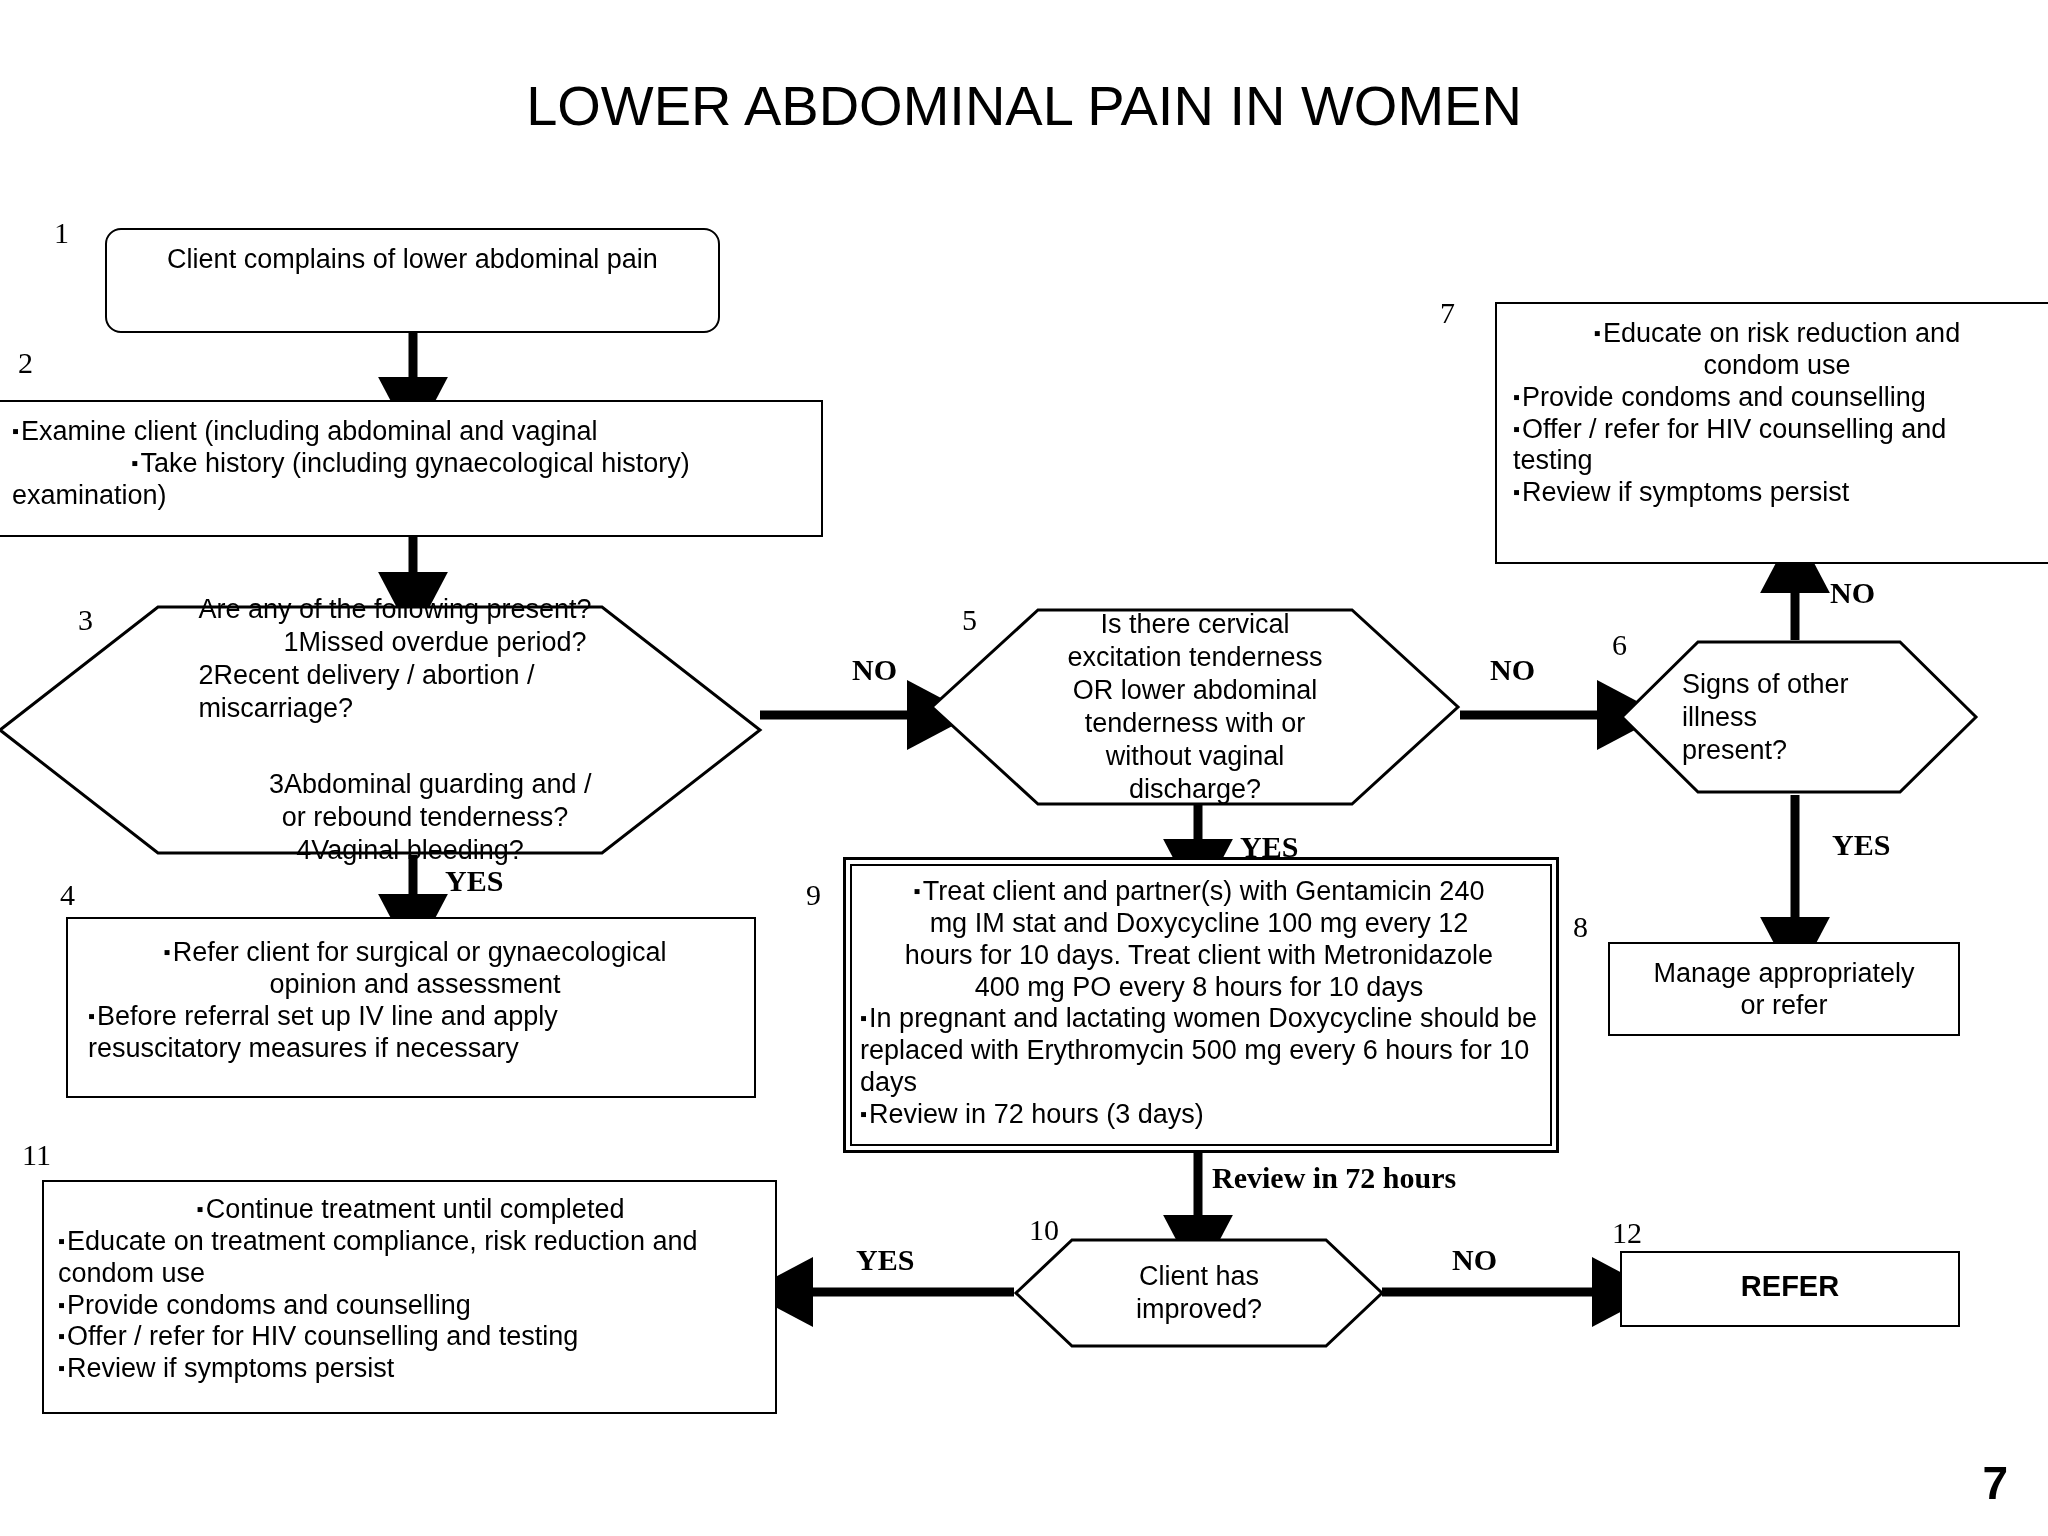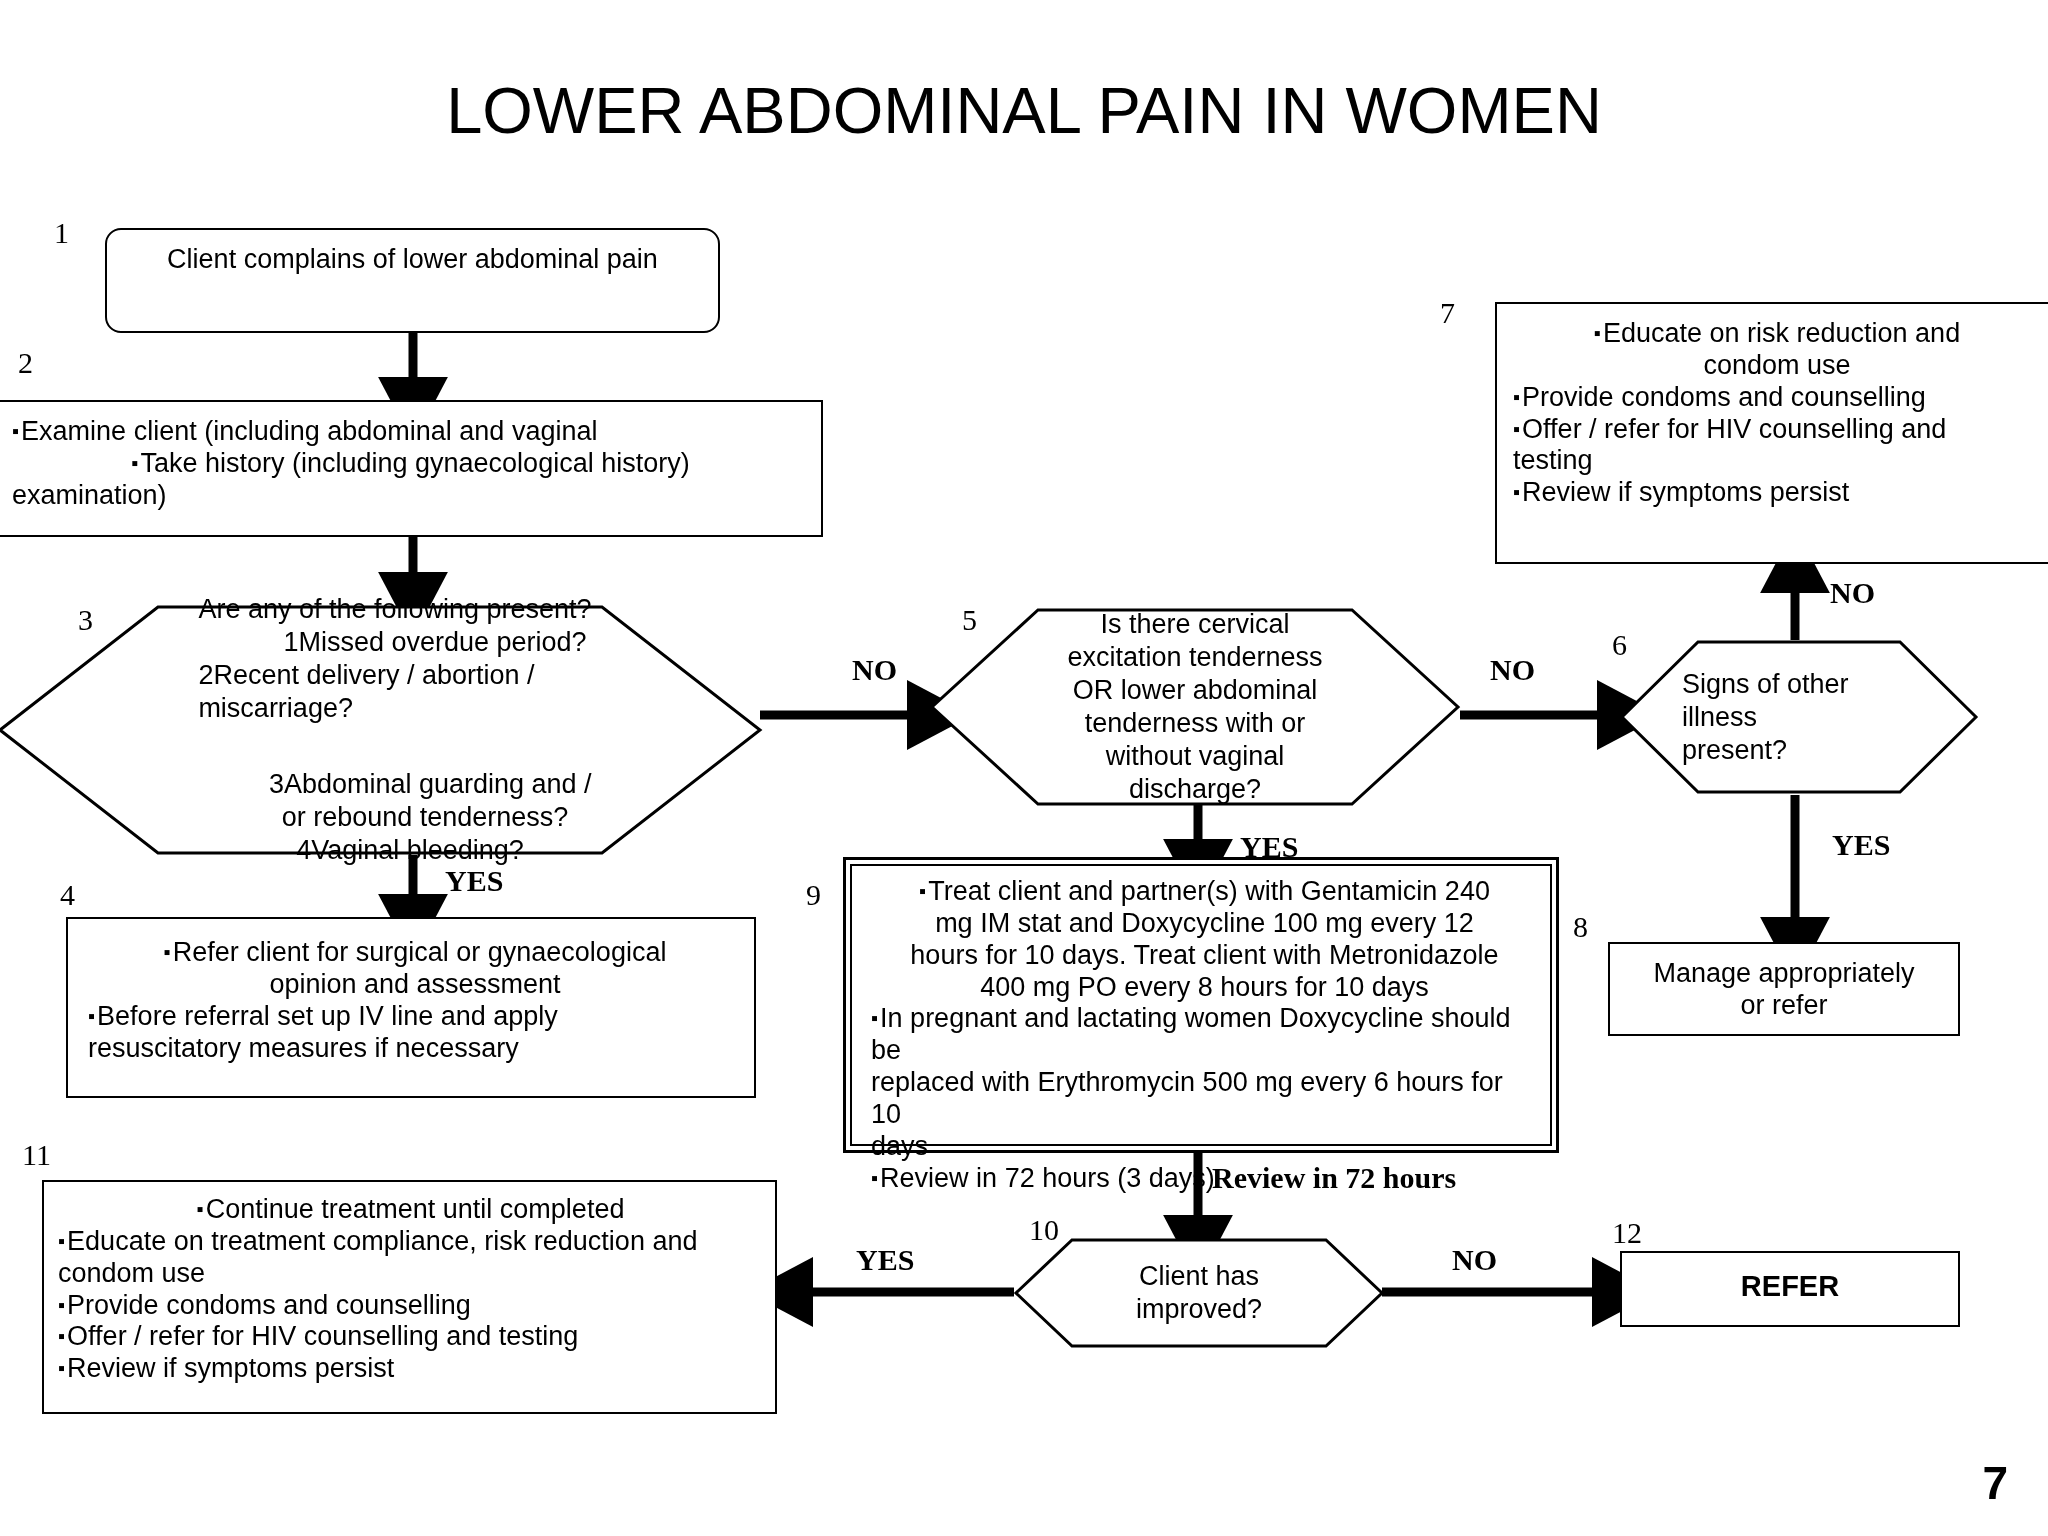--- a/index.html
+++ b/index.html
@@ -2,21 +2,21 @@
 <html><head>
 <meta charset="utf-8">
 <style>
   html,body{margin:0;padding:0;background:#ffffff;}
   body{width:2048px;height:1536px;position:relative;overflow:hidden;
        font-family:"Liberation Sans",sans-serif;color:#000;}
   .stage{position:absolute;left:0;top:0;width:2048px;height:1536px;}
   svg.lines{position:absolute;left:0;top:0;width:2048px;height:1536px;pointer-events:none;}
 
   .title{position:absolute;left:0;top:78px;width:2048px;text-align:center;
-         font-size:65px;line-height:1;letter-spacing:0px;font-weight:400;
+         font-size:56px;line-height:1;letter-spacing:0px;font-weight:400;
          font-family:"Liberation Sans",sans-serif;white-space:nowrap;}
 
   .nodenum{position:absolute;font-family:"Liberation Serif",serif;font-size:30px;
            line-height:1;color:#000;}
 
   .box{position:absolute;border:2px solid #000;background:#fff;box-sizing:border-box;
        font-size:27px;line-height:1.18;}
   .box.round{border-radius:16px;}
   .box .inner{padding:10px 12px;}
   .box .ctr{text-align:center;}
@@ -176,21 +176,21 @@
     <div class="inner ctr" style="padding-top:14px;">
       <span class="plain">Manage appropriately</span>
       <span class="plain">or refer</span>
     </div>
   </div>
 
   <div class="nodenum" style="left:806px;top:880px;">9</div>
   <div style="position:absolute;left:843px;top:857px;width:716px;height:296px;
               border:3px solid #000;background:#fff;box-sizing:border-box;"></div>
   <div class="box" style="left:850px;top:864px;width:702px;height:282px;border-width:2px;">
-    <div class="inner" style="padding-top:10px;padding-left:19px;">
+    <div class="inner" style="padding-top:10px;padding-left:8px;">
       <span class="bul" style="display:block;text-align:center;">Treat client and partner(s) with Gentamicin 240</span>
       <span class="plain" style="display:block;text-align:center;">mg IM stat and Doxycycline 100 mg every 12</span>
       <span class="plain" style="display:block;text-align:center;">hours for 10 days. Treat client with Metronidazole</span>
       <span class="plain" style="display:block;text-align:center;">400 mg PO every 8 hours for 10 days</span>
       <span class="bul">In pregnant and lactating women Doxycycline should be</span>
       <span class="plain">replaced with Erythromycin 500 mg every 6 hours for 10</span>
       <span class="plain">days</span>
       <span class="bul">Review in 72 hours (3 days)</span>
     </div>
   </div>

